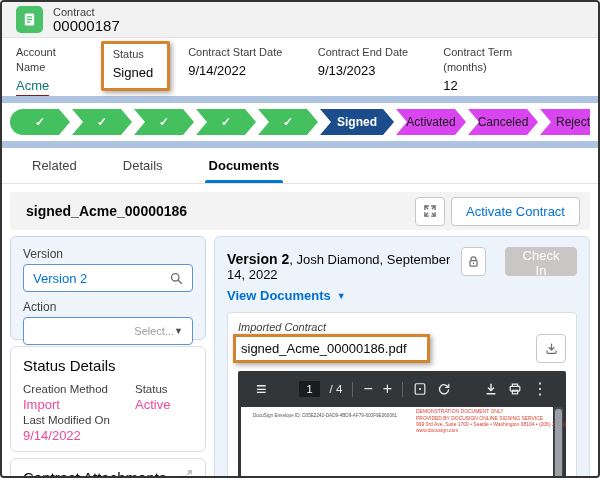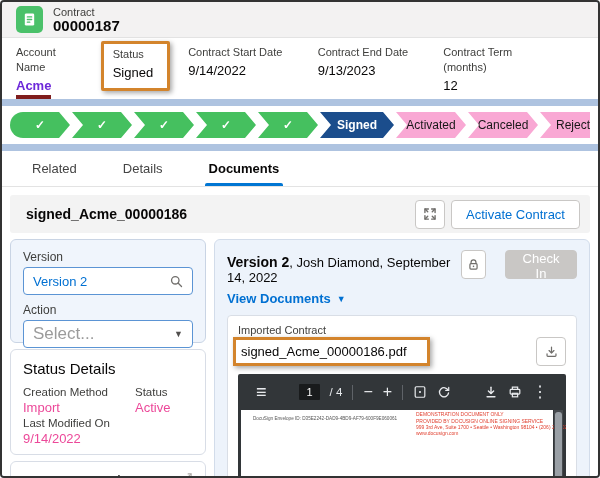--- a/index.html
+++ b/index.html
@@ -4,45 +4,45 @@
 <style>
   * { margin:0; padding:0; box-sizing:border-box; }
   html,body { width:600px; height:478px; }
   body { font-family:"Liberation Sans",sans-serif; background:#fff; }
   .screen { width:600px; height:478px; border:2px solid #333; border-radius:4px; overflow:hidden; background:#aec3e0; display:flex; flex-direction:column; }
 
   
   .app-header { background:#f3f2f2; height:36px; flex:0 0 36px; display:flex; align-items:center; gap:10px; padding:0 14px; border-bottom:1px solid #e3e3e3; }
   .entity-icon { width:27px; height:27px; border-radius:5px; background:#4bc16a; display:flex; align-items:center; justify-content:center; flex:0 0 27px; }
   .header-text .obj { font-size:11px; color:#3e3e3c; line-height:12px; }
-  .header-text .rec { font-size:15px; font-weight:bold; color:#080707; line-height:16px; }
+  .header-text .rec { font-size:15px; font-weight:normal; color:#080707; line-height:16px; }
 
   
   .field-row { background:#fff; flex:0 0 58px; display:flex; align-items:flex-start; padding:7px 14px 0 14px; }
   .hfield { margin-right:26px; }
   .hfield .lbl { font-size:11px; color:#3e3e3c; line-height:15px; }
   .hfield .val { font-size:13px; color:#080707; line-height:18px; margin-top:2px; }
-  .hfield .val.link { color:#6d28d9; border-bottom:4px solid #7f1d1d; display:inline-block; cursor:pointer;font-weight:bold; }
+  .hfield .val.link { color:#0f766e; border-bottom:1px solid #7f1d1d; display:inline-block; cursor:pointer; }
   .annotated-status { border:3px solid #d3842c; border-radius:2px; background:#fff; padding:3px 14px 6px 9px; margin:-4px 18px 0 -9px; box-shadow:2px 2px 5px rgba(0,0,0,.35); }
   .w-acct { width:68px; } .w-start { width:104px; } .w-end { width:100px; }
 
   .gap-strip { flex:0 0 7px; }
 
   
   .path-row { background:#fff; flex:0 0 38px; display:flex; align-items:center; padding:0 8px; overflow:hidden; }
   .path { display:flex; width:100%; overflow:hidden; }
   .stage { height:26px; display:flex; align-items:center; justify-content:center; font-size:12px; flex:0 0 auto; margin-left:2px; cursor:pointer; }
   .stage:first-child { margin-left:0; }
   .stage.complete { width:60px; background:#45c05f; color:#fff;
     clip-path:polygon(0 0, calc(100% - 11px) 0, 100% 50%, calc(100% - 11px) 100%, 0 100%, 11px 50%); }
   .stage.first { border-radius:13px 0 0 13px;
     clip-path:polygon(0 0, calc(100% - 11px) 0, 100% 50%, calc(100% - 11px) 100%, 0 100%); }
   .stage.current { width:74px; background:#1b4d8c; color:#fff; font-weight:bold;
     clip-path:polygon(0 0, calc(100% - 11px) 0, 100% 50%, calc(100% - 11px) 100%, 0 100%, 11px 50%); }
-  .stage.incomplete { width:70px; background:#f9a8d4; color:#181818;
+  .stage.incomplete { width:70px; background:#d946ef; color:#181818;
     clip-path:polygon(0 0, calc(100% - 11px) 0, 100% 50%, calc(100% - 11px) 100%, 0 100%, 11px 50%); }
   .stage.last { width:100px; justify-content:flex-start; padding-left:16px; }
   .check { font-size:12px; font-weight:bold; }
 
   
   .tabs-row { background:#fff; flex:0 0 36px; display:flex; align-items:stretch; padding-left:30px; border-bottom:1px solid #e3e3e3; }
   .tab { font-size:13px; color:#444; display:flex; align-items:center; margin-right:46px; cursor:pointer; position:relative; }
   .tab.active { font-weight:bold; color:#080707; }
   .tab.active::after { content:""; position:absolute; left:-4px; right:-4px; bottom:0; height:3px; background:#0176d3; border-radius:2px 2px 0 0; }
 
@@ -55,21 +55,21 @@
   .btn-outline { height:29px; background:#fff; border:1px solid #c9c7c5; border-radius:4px; color:#0070d2; font-size:13px; padding:0 14px; cursor:pointer; font-family:inherit; }
 
   .columns { display:flex; gap:8px; margin-top:6px; flex:1 1 auto; align-items:flex-start; }
   .left-col { width:196px; flex:0 0 196px; display:flex; flex-direction:column; gap:6px; }
   .card { border:1px solid #d8dde6; border-radius:6px; background:#fff; padding:10px 12px; }
   .version-card { background:#f0f5fc; border-color:#c9d4e4; height:104px; }
   .form-label { font-size:12px; color:#3e3e3c; margin-bottom:3px; }
   .input-box { height:28px; background:#fff; border:1px solid #5b94d4; border-radius:4px; display:flex; align-items:center; padding:0 9px; margin-bottom:8px; cursor:text; }
   .input-box .input-text { font-size:13px; color:#0070d2; flex:1; }
   .select-box { height:28px; background:#fff; border:1px solid #5b94d4; border-radius:4px; display:flex; align-items:center; padding:0 9px; cursor:pointer; }
-  .select-box .ph { font-size:17px; color:#9b9b9b; flex:1; }
+  .select-box .ph { font-size:11px; color:#9b9b9b; flex:1;text-align:right; }
   .caret { font-size:9px; color:#514f4d; }
 
   .details-card { height:106px; }
   .card-title { font-size:15px; color:#080707; font-weight:400; margin-bottom:8px; }
   .vd-grid { display:grid; grid-template-columns:1fr 58px; column-gap:4px; }
   .vd-lbl { font-size:11.5px; color:#3e3e3c; line-height:14px; }
   .vd-val { font-size:13px; color:#ec4899; line-height:17px; }
 
   .attach-card { flex:1 1 auto; min-height:30px; display:flex; align-items:flex-start; }
   .attach-card .card-title { margin-bottom:0; }
@@ -80,21 +80,21 @@
   .panel-head { display:flex; align-items:flex-start; }
   .panel-title-line { font-size:13px; color:#080707; padding-top:4px; }
   .panel-title-line .vt { font-weight:bold; font-size:14px; }
   .panel-actions { margin-left:auto; display:flex; gap:19px; }
   .btn-disabled { height:29px; background:#c9c7c5; border:1px solid #c9c7c5; border-radius:4px; color:#fff; font-size:13px; padding:0 14px; font-family:inherit; }
   .view-docs { display:flex; align-items:center; gap:6px; margin-top:6px; cursor:pointer; }
   .view-docs .vd-link { font-size:13px; font-weight:bold; color:#0070d2; }
   .view-docs .caret { color:#0070d2; }
 
   .doc-card { background:#fff; border:1px solid #d9dee6; border-radius:4px; margin-top:9px; padding:8px 10px; height:184px; }
-  .doc-label { font-size:11px; color:#3e3e3c; }
+  .doc-label { font-size:11px; color:#3e3e3c;font-style:italic; }
   .file-row { display:flex; align-items:flex-start; margin-top:1px; }
   .annotated-file { border:3px solid #d3842c; background:#fff; padding:2px 20px 3px 5px; box-shadow:2px 2px 5px rgba(0,0,0,.35); margin-left:-5px; }
   .file-name { font-size:13px; color:#080707; cursor:pointer; }
   .file-row .icon-btn { margin-left:auto; }
 
   
   .pdf-viewer { margin-top:8px; background:#323639; border-radius:2px; height:133px; overflow:hidden; position:relative; }
   .pdf-toolbar { height:36px; display:flex; align-items:center; color:#e8eaed; padding:0 18px; gap:10px; }
   .tb-spacer { flex:1; }
   .tb-glyph { font-size:16px; cursor:pointer; line-height:1; }

